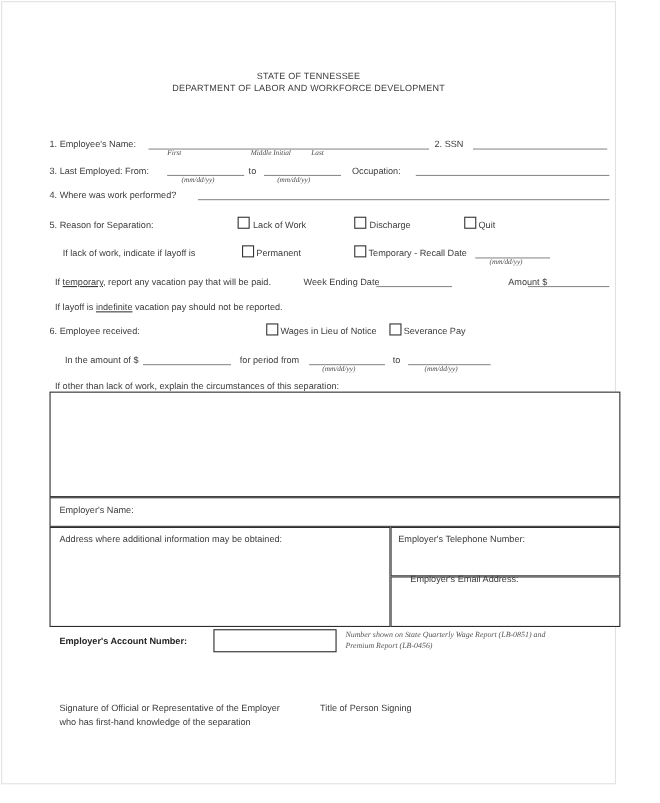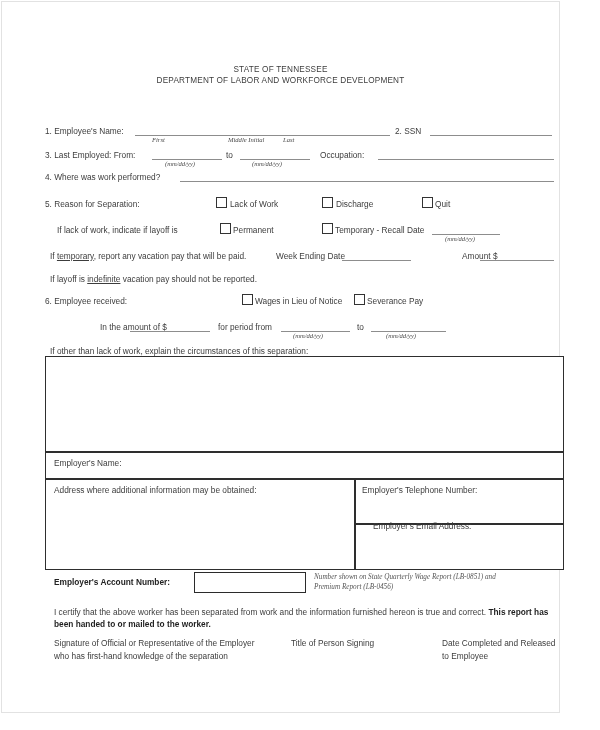--- a/index.html
+++ b/index.html
@@ -188,21 +188,21 @@
   <div class="t" style="left:48px; top:272px;"><span>If layoff is </span><span class="u">indefinite</span><span> vacation pay should not be reported.</span></div>
 
   <div class="t" style="left:43px; top:294px;">6. Employee received:</div>
 
   <div class="cb" style="left:240px; top:292px;"></div>
   <div class="t" style="left:253px; top:294px;">Wages in Lieu of Notice</div>
 
   <div class="cb" style="left:352px; top:292px;"></div>
   <div class="t" style="left:365px; top:294px;">Severance Pay</div>
 
-  <div class="t" style="left:57px; top:320px;margin-left:41px;">In the amount of $</div>
+  <div class="t" style="left:57px; top:320px;">In the amount of $</div>
   <div class="rule" style="left:128px; top:329px; width:80px;"></div>
   <div class="t" style="left:216px; top:320px;">for period from</div>
   <div class="rule" style="left:279px; top:329px; width:69px;"></div>
   <div class="sub" style="left:291px; top:330px;">(mm/dd/yy)</div>
   <div class="t" style="left:355px; top:320px;">to</div>
   <div class="rule" style="left:369px; top:329px; width:75px;"></div>
   <div class="sub" style="left:384px; top:330px;">(mm/dd/yy)</div>
 
   <div class="t" style="left:48px; top:344px;">If other than lack of work, explain the circumstances of this separation:</div>
   <div class="box" style="left:43px; top:354px; width:519px; height:96px;"></div>
@@ -217,27 +217,22 @@
   <div class="boxlabel" style="left:360px; top:483px;">Employer's Telephone Number:</div>
 
   <div class="box" style="left:353px; top:522px; width:209px; height:46px;"></div>
   <div class="boxlabel" style="left:360px; top:519px;margin-left:11px;">Employer's Email Address:</div>
 
   <div class="t b" style="left:52px; top:575px;">Employer's Account Number:</div>
   <div class="acctbox" style="left:192px; top:570px; width:112px; height:21px;"></div>
   <div class="note" style="left:312px; top:571px;">Number shown on State Quarterly Wage Report (LB-0851) and</div>
   <div class="note" style="left:312px; top:581px;">Premium Report (LB-0456)</div>
 
-  <div class="certify" style="left:52px; top:604px; width:508px;"><span>I certify that the above worker has been separated from work and the information furnished hereon is true and correct.  </span><b>This report</b> <b>has been handed to or mailed to the worker.</b></div>
 
   <div class="sig" style="left:52px; top:635px;">
     <div>Signature of Official or Representative of the Employer</div>
     <div>who has first-hand knowledge of the separation</div>
   </div>
 
   <div class="sig" style="left:289px; top:635px;">Title of Person Signing</div>
 
-  <div class="sig" style="left:440px; top:635px;">
-    <div>Date Completed and Released</div>
-    <div>to Employee</div>
-  </div>
 
 </div>
 
 </body></html>

